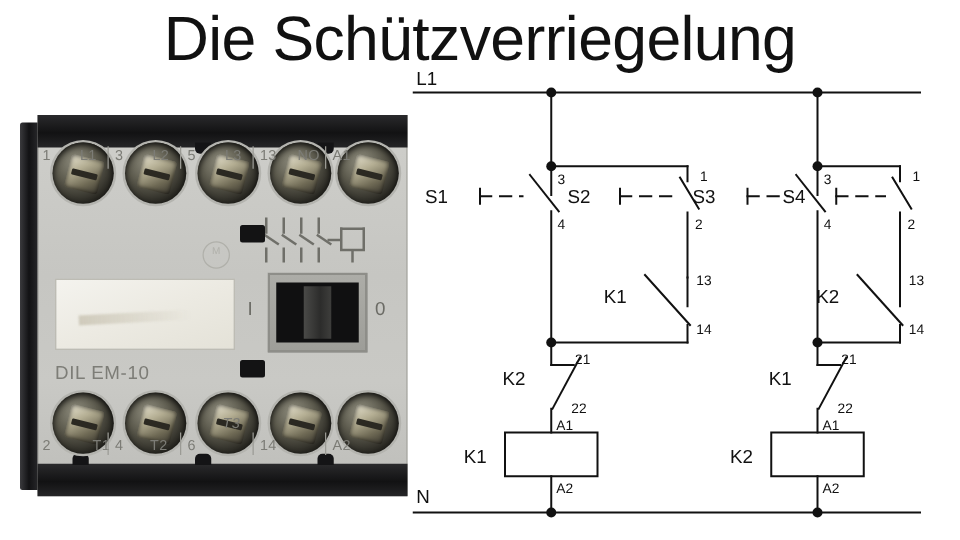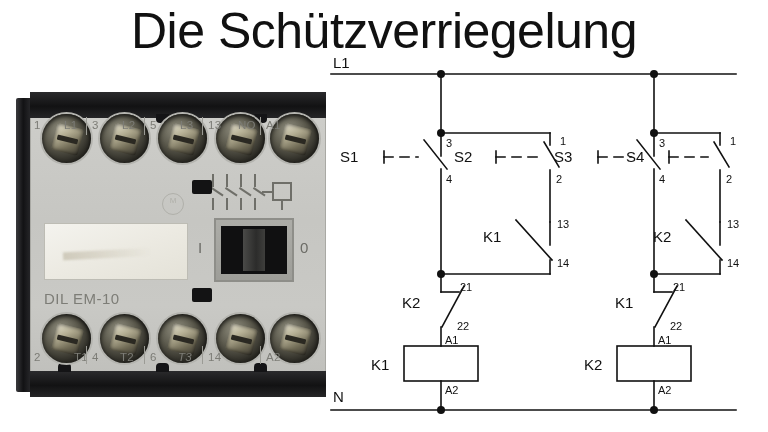--- a/index.html
+++ b/index.html
@@ -153,21 +153,21 @@
   <div class="tick" style="left:70px;top:25px;height:18px;"></div>
   <div class="tick" style="left:128px;top:25px;height:18px;"></div>
   <div class="tick" style="left:186px;top:25px;height:18px;"></div>
   <div class="tick" style="left:244px;top:25px;height:18px;"></div>
 
   <div class="tlabel" style="left:18px;top:259px;">2</div>
   <div class="tlabel" style="left:58px;top:259px;">T1</div>
   <div class="tlabel" style="left:76px;top:259px;">4</div>
   <div class="tlabel" style="left:104px;top:259px;">T2</div>
   <div class="tlabel" style="left:134px;top:259px;">6</div>
-  <div class="tlabel" style="left:162px;top:259px;font-style:italic;">T3</div>
+  <div class="tlabel" style="left:162px;top:241px;font-style:italic;">T3</div>
   <div class="tlabel" style="left:192px;top:259px;">14</div>
   <div class="tlabel" style="left:250px;top:259px;">A2</div>
 
   <div class="tick" style="left:70px;top:254px;height:18px;"></div>
   <div class="tick" style="left:128px;top:254px;height:18px;"></div>
   <div class="tick" style="left:186px;top:254px;height:18px;"></div>
   <div class="tick" style="left:244px;top:254px;height:18px;"></div>
 
   <div class="mlogo">M</div>
   <div class="sticker"></div>

